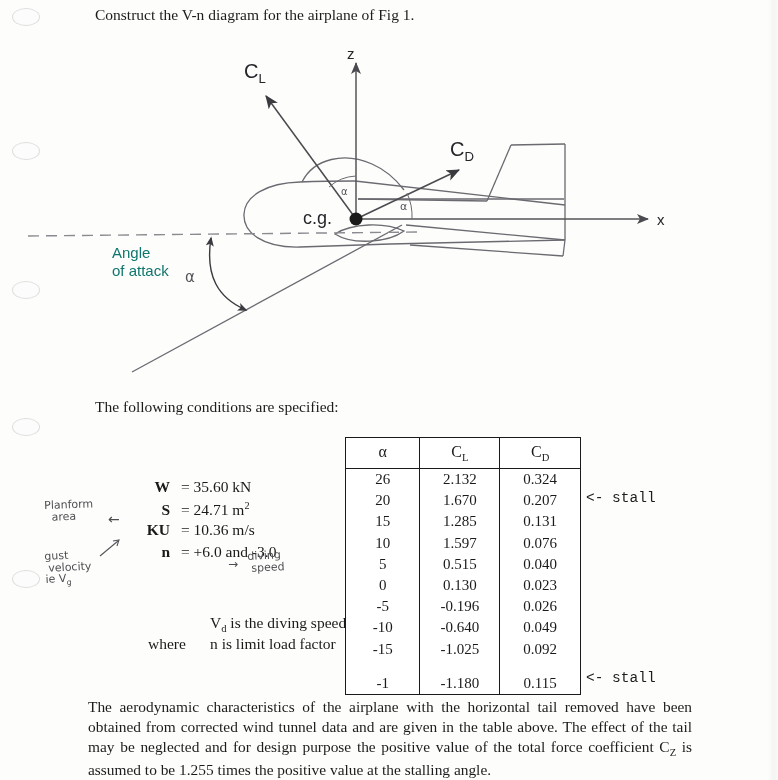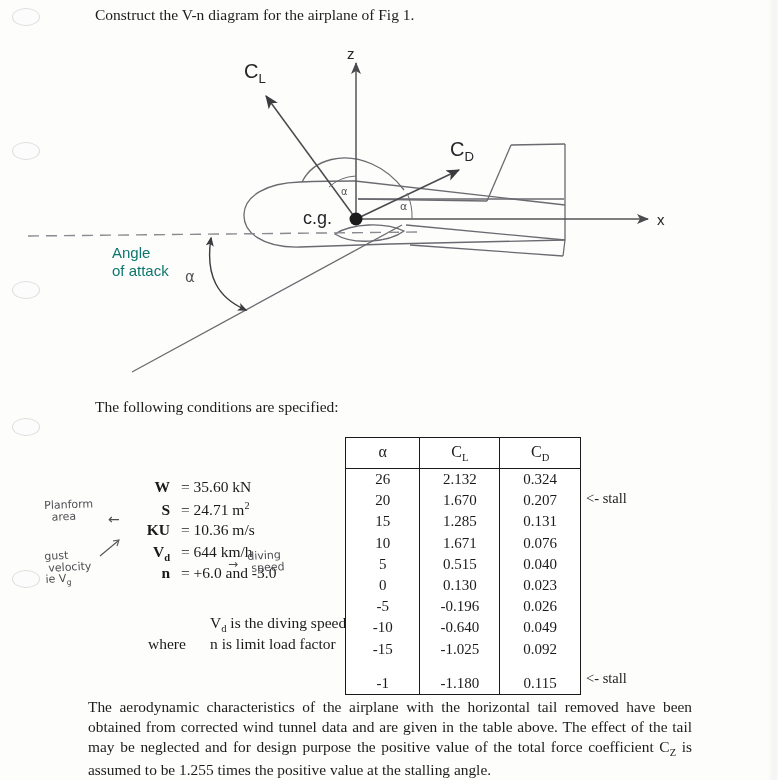--- a/index.html
+++ b/index.html
@@ -124,21 +124,21 @@
     padding-top: 13px;
     border-bottom: 1.6px solid #1a1a1a;
   }
   .col-a { width: 75px; }
   .col-b { width: 80px; }
   .col-c { width: 81px; }
 
   .stall-note {
     position: absolute;
     left: 586px;
-    font-family: Liberation Serif, serif;
+    font-family: Liberation Mono, monospace;
     font-size: 14.5px;
     color: #1c1c1c;
     white-space: nowrap;
   }
   #stall-upper { top: 490px; }
   #stall-lower { top: 670px; }
 
   
   .para {
     position: absolute;
@@ -288,24 +288,20 @@
     </div>
     <div class="cond-row">
       <span class="cond-sym">S</span>
       <span class="cond-val"><span>= 24.71 m</span><sup>2</sup></span>
     </div>
     <div class="cond-row">
       <span class="cond-sym">KU</span>
       <span class="cond-val">= 10.36 m/s</span>
     </div>
     <div class="cond-row">
-      <span class="cond-sym"><span>V</span><sub>d</sub></span>
-      <span class="cond-val">= 644 km/h</span>
-    </div>
-    <div class="cond-row">
       <span class="cond-sym">n</span>
       <span class="cond-val">= +6.0 and -3.0</span>
     </div>
   </div>
 
   <div class="hand" style="left:44px; top:500px; transform: rotate(-2deg);">Planform
   area</div>
   <div class="hand" style="left:108px; top:512px; font-size:14px;">←</div>
 
   <div class="hand" style="left:44px; top:551px; transform: rotate(-3deg);"><span>gust
@@ -348,21 +344,21 @@
         <td>1.670</td>
         <td>0.207</td>
       </tr>
       <tr>
         <td>15</td>
         <td>1.285</td>
         <td>0.131</td>
       </tr>
       <tr>
         <td>10</td>
-        <td>1.671</td>
+        <td>1.597</td>
         <td>0.076</td>
       </tr>
       <tr>
         <td>5</td>
         <td>0.515</td>
         <td>0.040</td>
       </tr>
       <tr>
         <td>0</td>
         <td>0.130</td>

